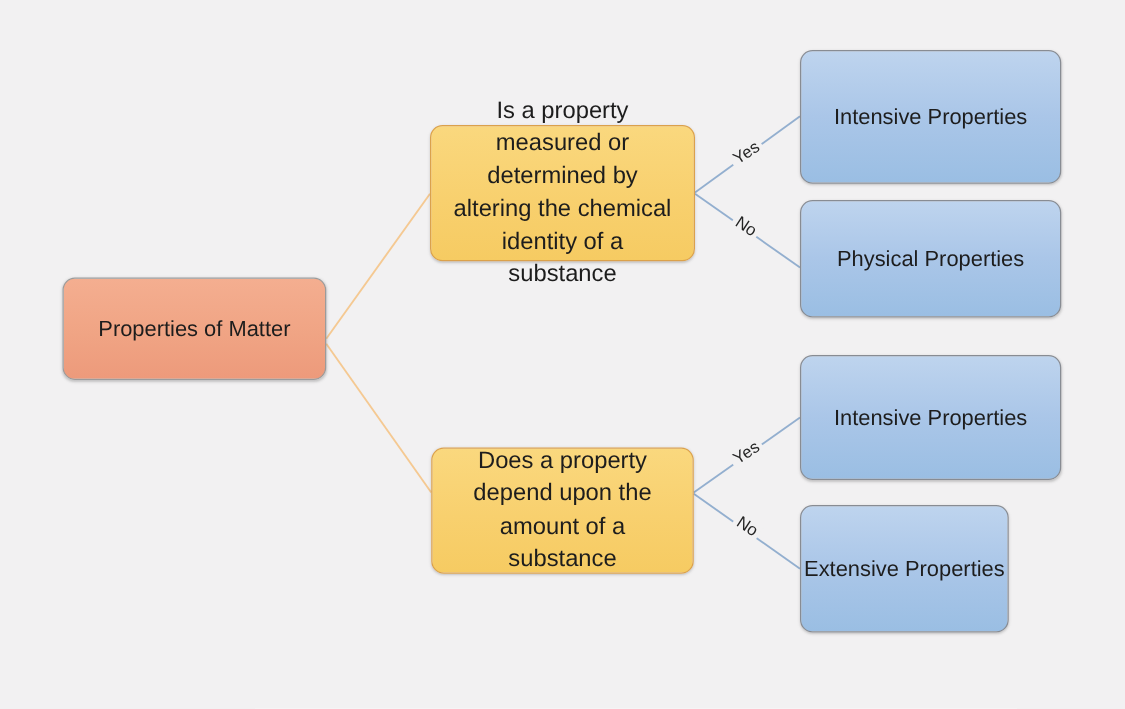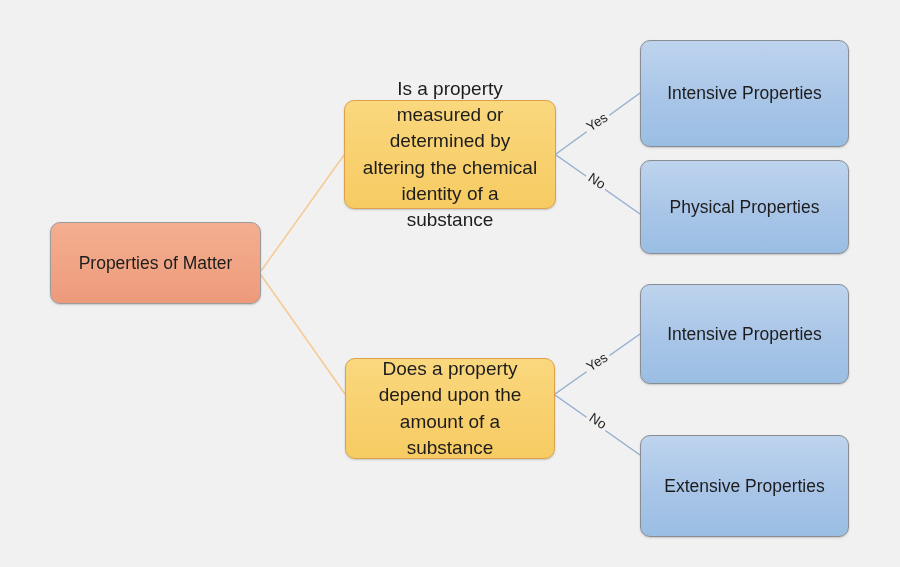--- a/index.html
+++ b/index.html
@@ -50,21 +50,21 @@
   .q1 .node-label { max-width: 186px; }
   .q2 .node-label { max-width: 168px; }
   .outcome {
     background: linear-gradient(180deg, #bed4ee 0%, #aac6e8 50%, #9abee3 100%);
     border: 1.5px solid #888c93;
     font-size: 17.5px;
   }
   .o1 { left: 640px; top: 40px;  width: 209px; height: 107px; }
   .o2 { left: 640px; top: 160px; width: 209px; height: 94px; }
   .o3 { left: 640px; top: 284px; width: 209px; height: 100px; }
-  .o4 { left: 640px; top: 404px; width: 209px; height: 102px; margin-top: 31px; }
+  .o4 { left: 640px; top: 404px; width: 167px; height: 102px; }
   .edge-label {
     position: absolute;
     font-size: 13.5px;
     color: #242424;
     background: #f2f1f2;
     padding: 0 3px;
     white-space: nowrap;
   }
   .yes1 { left: 597px; top: 122px; transform: translate(-50%,-50%) rotate(-33deg); }
   .no1  { left: 597px; top: 181px; transform: translate(-50%,-50%) rotate(33deg); }

